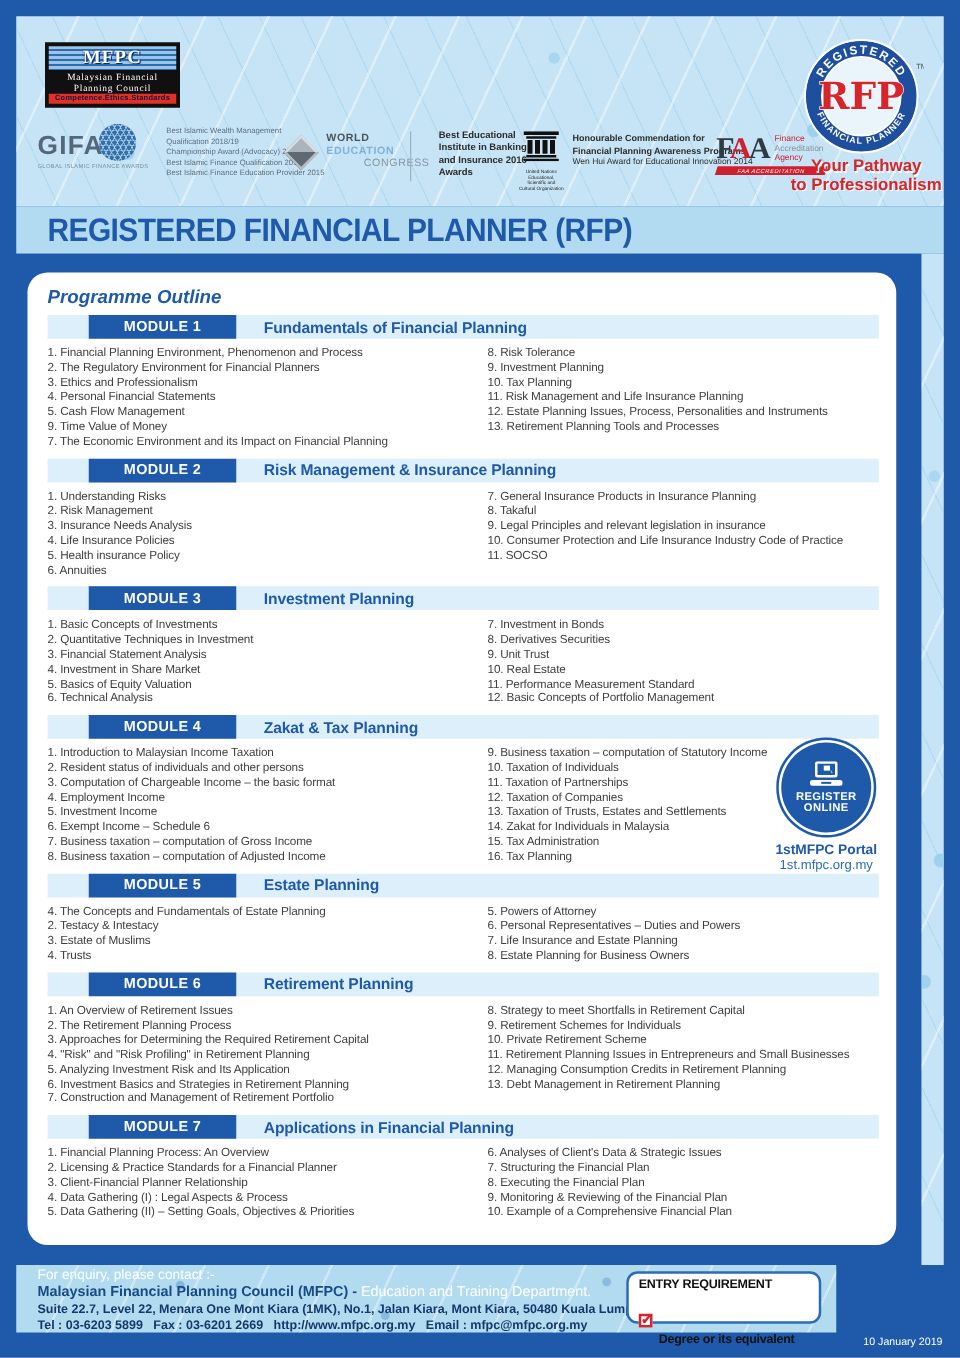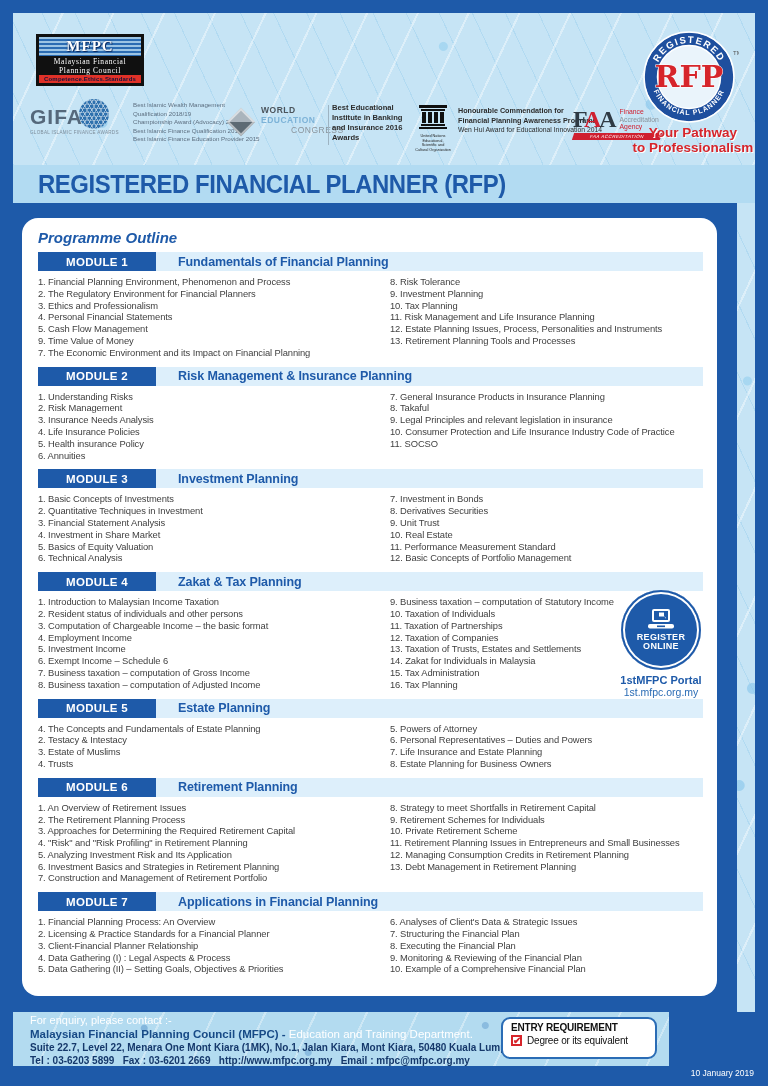--- a/index.html
+++ b/index.html
@@ -45,21 +45,21 @@
 
   
   .wec { position:absolute; left:218px; top:92px; display:flex; align-items:center; }
   .wec-diamond { width:20px; height:20px; transform:rotate(45deg); margin:4px 10px 0 0;
     background:linear-gradient(135deg,#aab4bc 0 50%,#5d6a73 50% 100%);
     box-shadow:inset 0 0 0 2px rgba(255,255,255,.55); }
   .wec-text .w1 { font-size:8.5px; font-weight:bold; color:#4b545c; letter-spacing:.5px; }
   .wec-text .w2 { font-size:8.5px; font-weight:bold; color:#7db3d8; letter-spacing:.5px; }
   .wec-text .w3 { font-size:8.5px; color:#8a949c; letter-spacing:.5px;padding-left:30px; }
 
-  .wec-award { position:absolute; left:319px; top:90px; color:#2c2c2c; }
+  .wec-award { position:absolute; left:338px; top:90px; color:#2c2c2c; }
   .wec-award .ln { font-size:7.6px; font-weight:bold; line-height:10px; white-space:nowrap; }
 
   
   .unesco { position:absolute; left:402px; top:92px; width:36px; text-align:center; }
   .unesco-cap { font-size:3.8px; color:#222; line-height:4.6px; margin-top:1px; }
   .unesco-award { position:absolute; left:445px; top:93px; color:#2c2c2c; }
   .unesco-award .b { font-size:7.2px; font-weight:bold; line-height:9.6px; white-space:nowrap; }
   .unesco-award .r { font-size:6.8px; line-height:9.6px; white-space:nowrap; }
 
   
@@ -85,21 +85,21 @@
     font-size:26px; font-weight:bold; color:#1e5aa9; line-height:38px; margin-left:25px; letter-spacing:-.5px; }
 
   
   .panel { position:absolute; left:13px; top:203px; width:724px; height:809px; background:#1e5aa9; }
   .stripe { position:absolute; left:737px; top:203px; width:18px; height:809px; }
   .card { position:absolute; left:9px; top:15px; width:695px; height:778px; background:#fff; border-radius:16px; padding-top:9px; }
 
   .outline-heading { margin:2px 0 6px 16px; font-size:15px; font-weight:bold; font-style:italic; color:#1e5aa9; }
 
   .module { margin:0 14px 8px 16px; }
-  .module-header { display:flex; height:19px; background:#ddeffb; }
+  .module-header { display:flex; height:19px; background:#ddeffb;padding-left:33px; }
   .module-label { width:118px; flex:none; background:#1e5aa9; color:#fff; font-weight:bold; font-size:11.5px;
     display:flex; align-items:center; justify-content:center; letter-spacing:.3px; }
   .module-title { color:#1e5aa9; font-weight:bold; font-size:12.5px; padding-left:22px; display:flex; align-items:center; letter-spacing:-.1px; }
   .module-items { display:flex; margin-top:5px; }
   .col-left { width:352px; flex:none; }
   .col-right { flex:1; }
   .item { font-size:9.4px; line-height:11.8px; color:#3f3f3f; white-space:nowrap; letter-spacing:-.1px; }
 
   
   .register-badge { position:absolute; right:6px; top:372px; width:100px; text-align:center; }
@@ -125,21 +125,21 @@
   .c2 .dept { color:#fff; }
   .c3 { font-size:10px; color:#15386b; font-weight:bold; line-height:13px; }
   .c4 { font-size:10px; color:#15386b; font-weight:bold; line-height:13px; white-space:pre; }
 
   .entry-box { position:absolute; right:12px; top:5px; width:156px; height:42px; background:#fff;
     border:2px solid #2a6cb5; border-radius:9px; padding:3px 8px; }
   .entry-title { font-size:10px; font-weight:bold; color:#111; letter-spacing:-.2px; }
   .entry-row { display:flex; align-items:center; margin-top:2px; }
   .entry-check { width:11px; height:11px; border:2px solid #d6252b; background:#fff; flex:none;
     color:#d6252b; font-size:10px; line-height:8px; text-align:center; font-weight:bold; }
-  .entry-label { font-size:10px; font-weight:normal; color:#111; margin-left:5px; letter-spacing:-.2px; }
+  .entry-label { font-size:10px; font-weight:bold; color:#111; margin-left:5px; letter-spacing:-.2px;margin-top:31px; }
 
   .date-line { position:absolute; right:14px; top:1068px; color:#fff; font-size:8.5px; }
 </style>
 </head>
 <body>
 
 <div class="page">
 
   <div class="header lightbg">
 

